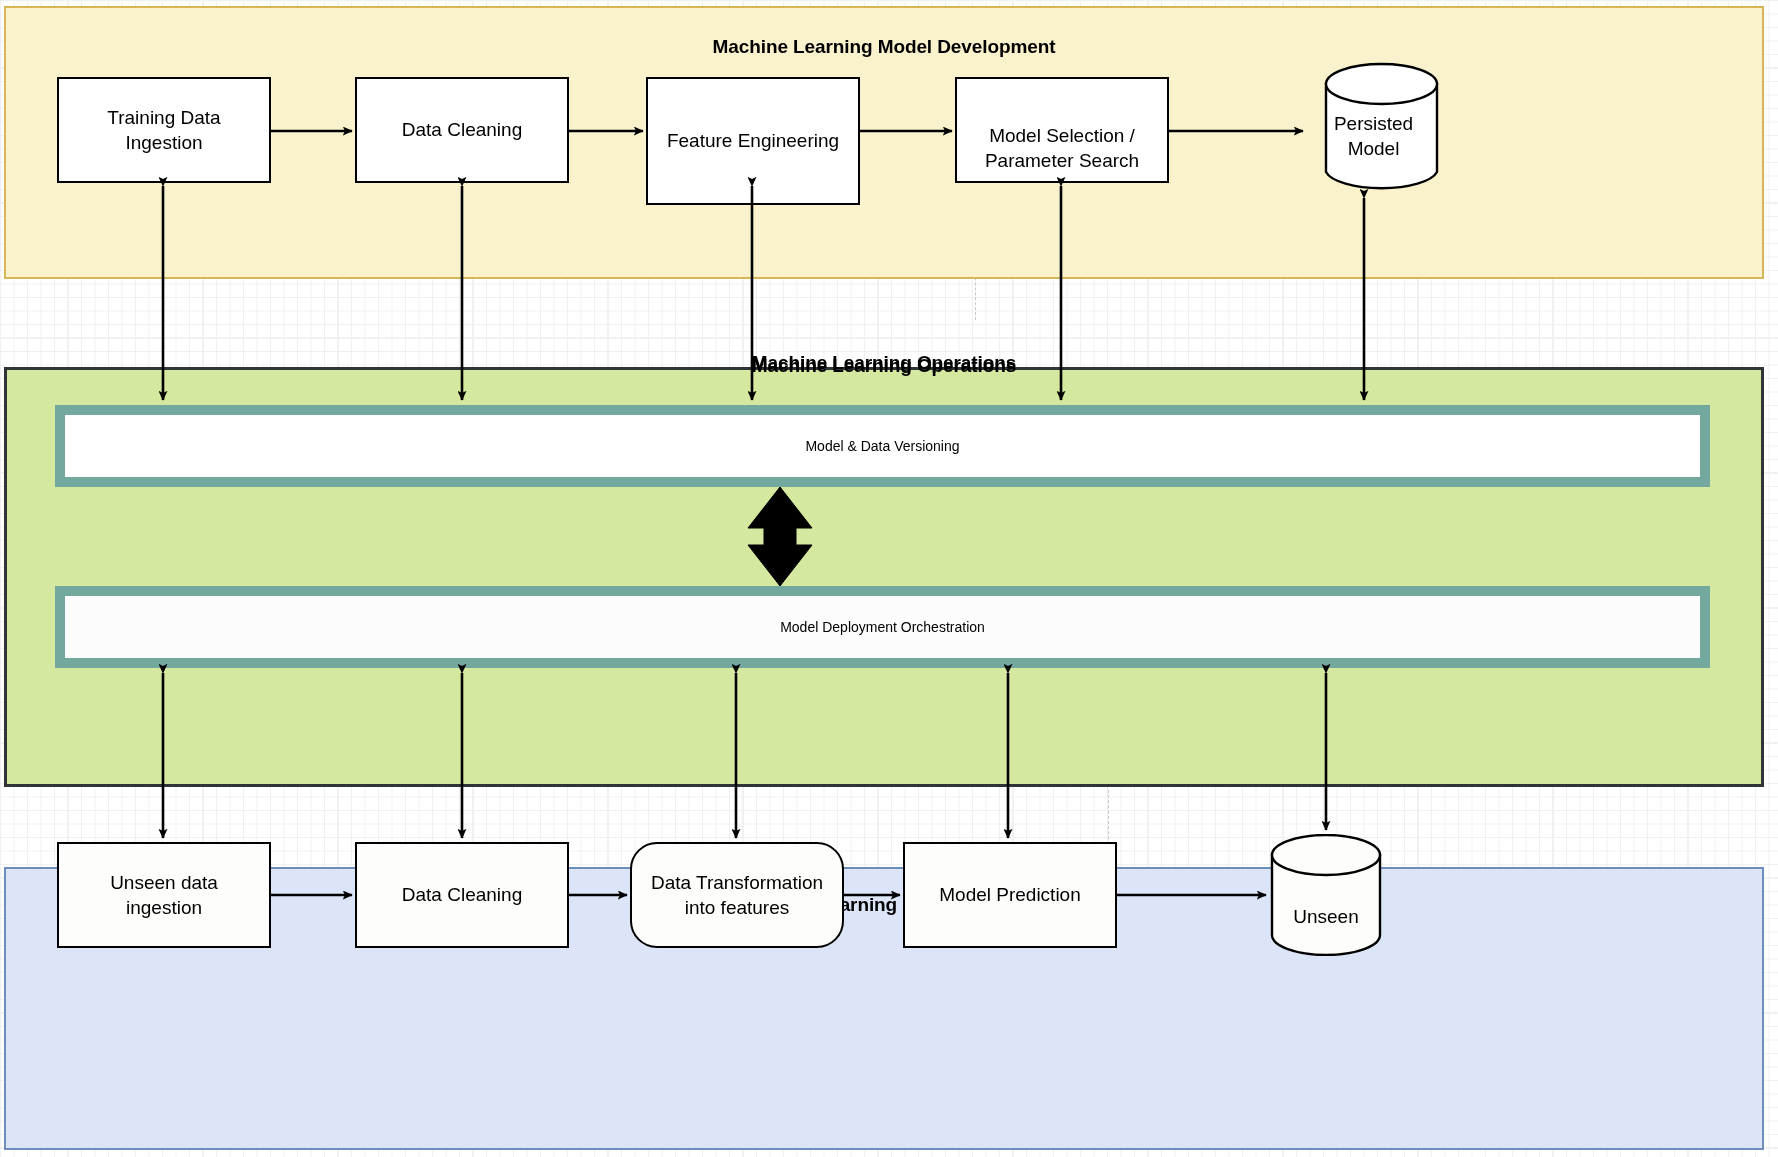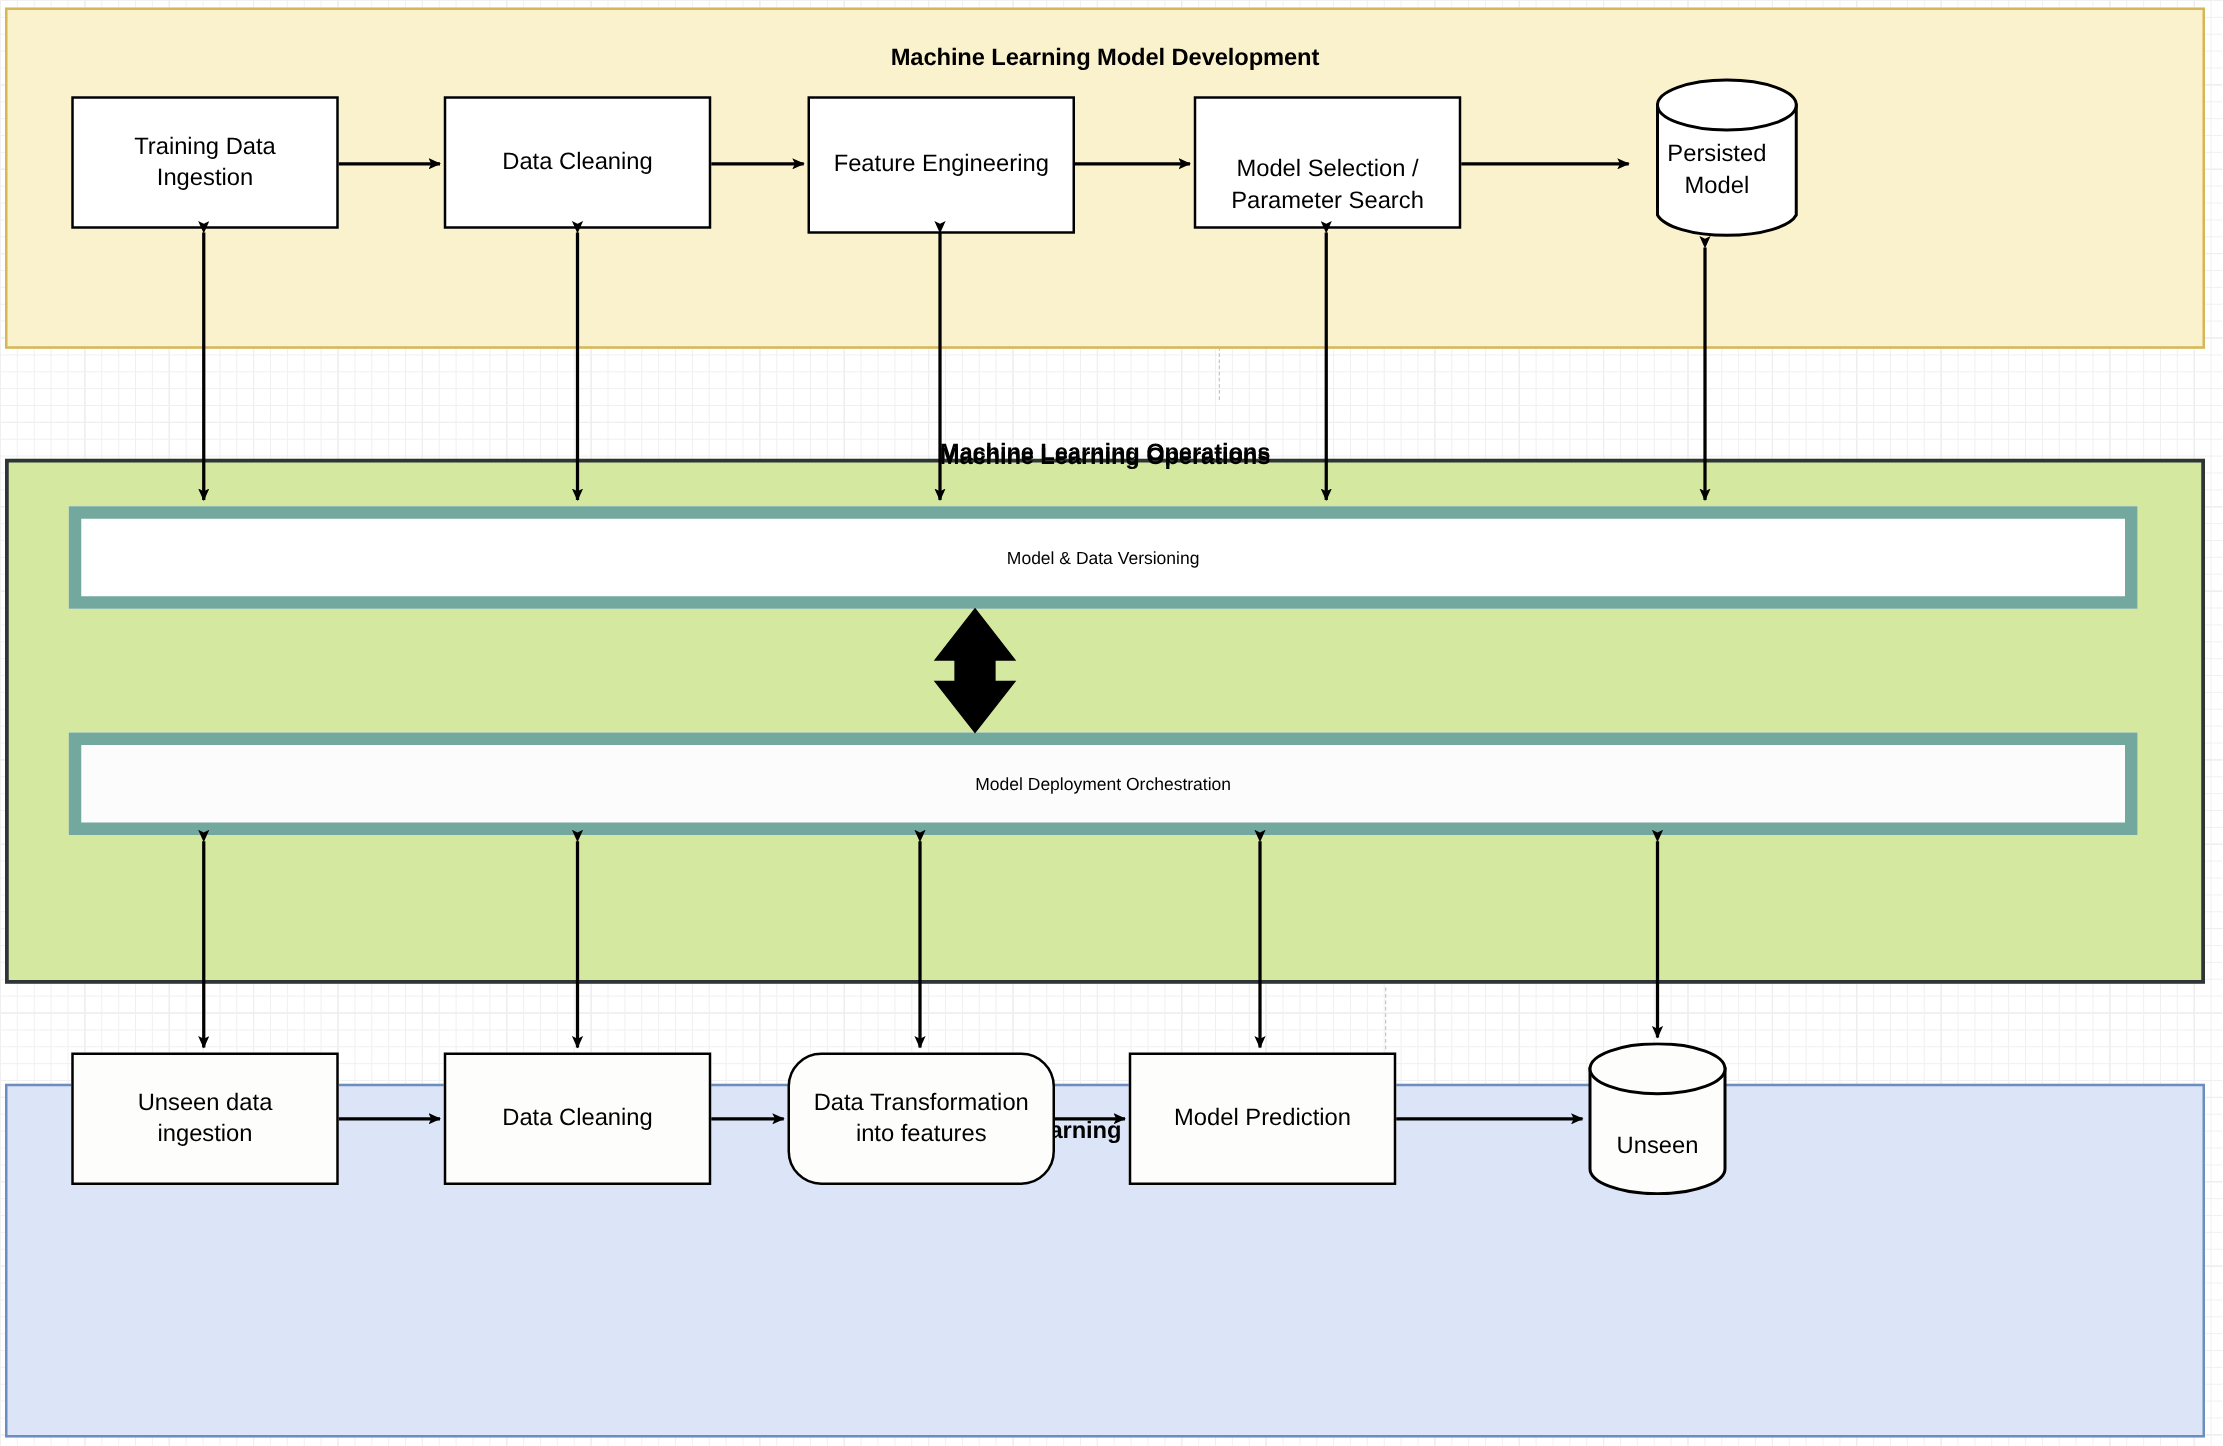--- a/index.html
+++ b/index.html
@@ -101,21 +101,21 @@
 
   <div class="node-box" style="left:57px; top:77px; width:214px; height:106px; background:#ffffff;">
     <span style="white-space:pre-line;">Training Data
 Ingestion</span>
   </div>
 
   <div class="node-box" style="left:355px; top:77px; width:214px; height:106px; background:#ffffff;">
     <span style="white-space:pre-line;">Data Cleaning</span>
   </div>
 
-  <div class="node-box" style="left:646px; top:77px; width:214px; height:110px; background:#ffffff;">
+  <div class="node-box" style="left:646px; top:77px; width:214px; height:128px; background:#ffffff;">
     <span style="white-space:pre-line;">Feature Engineering</span>
   </div>
 
   <div class="node-box" style="left:955px; top:77px; width:214px; height:106px; background:#ffffff;">
     <span style="white-space:pre-line;margin-top:36px;">Model Selection /
 Parameter Search</span>
   </div>
 
   <div class="cyl" style="left:1308px; top:62px; width:115px; height:132px;padding-left:16px;">
     <svg width="115" height="132" viewBox="0 0 115 132">

